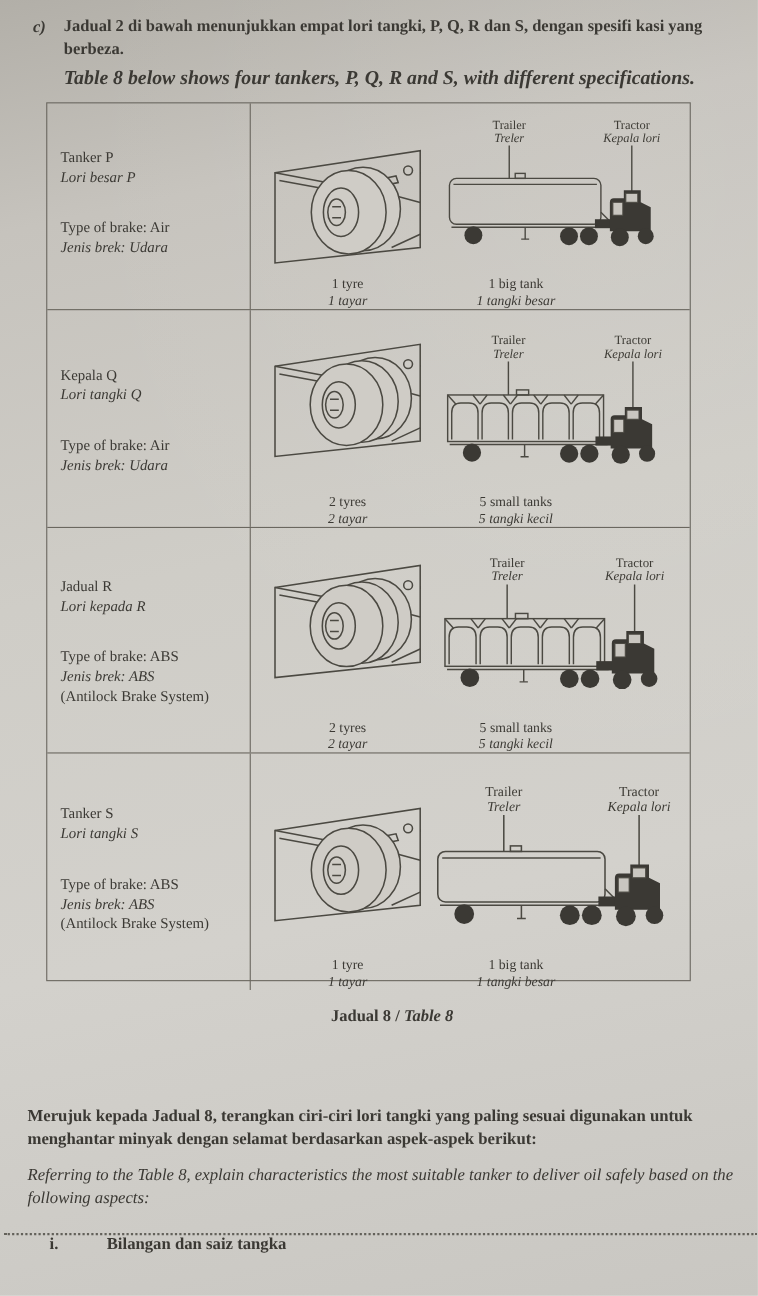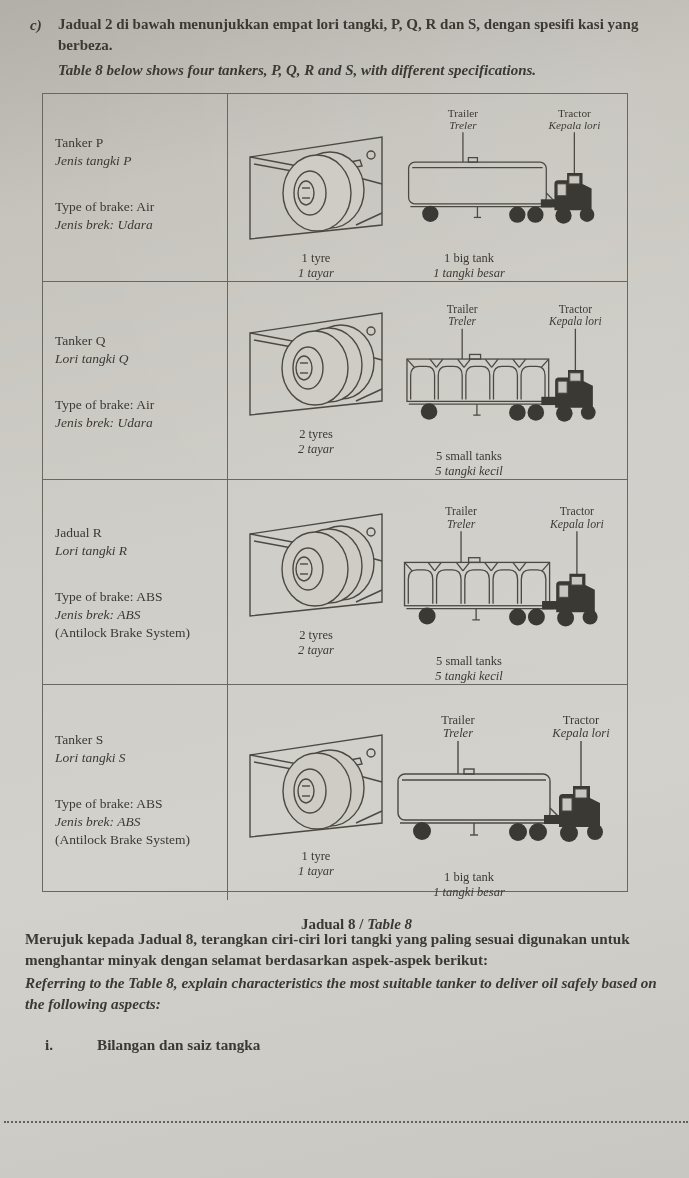--- a/index.html
+++ b/index.html
@@ -7,21 +7,21 @@
     width:689px;height:1178px;position:relative;overflow:hidden;
     font-family:"Liberation Serif",serif;color:#3b3934;
     background:
       radial-gradient(120% 80% at 80% 15%, rgba(255,255,255,0.08), transparent 60%),
       linear-gradient(168deg,#b2afa8 0%,#c6c3bd 16%,#cfcdc7 42%,#d3d1cc 68%,#c9c7c2 100%);
   }
   .intro{position:absolute;left:30px;top:14px;width:642px;}
   .c-label{position:absolute;left:0;top:3px;font-style:italic;font-weight:bold;font-size:15px;}
   .intro-text{margin-left:28px;}
   .intro-ms{font-weight:bold;font-size:15px;line-height:21px;width:616px;}
-  .intro-en{font-style:italic;font-weight:bold;font-size:15px;line-height:21px;margin-top:4px;}
+  .intro-en{font-style:italic;font-weight:bold;font-size:18px;line-height:21px;margin-top:4px;}
 
   .spec-table{
     position:absolute;left:42px;top:93px;width:586px;height:799px;
     border:1px solid #6a675f;display:flex;flex-direction:column;box-sizing:border-box;
   }
   .row{display:flex;border-bottom:1px solid #6a675f;box-sizing:border-box;}
   .row:nth-child(1){height:188px;}
   .row:nth-child(2){height:198px;}
   .row:nth-child(3){height:205px;}
   .row:nth-child(4){flex:1;border-bottom:none;}
@@ -29,43 +29,43 @@
     width:190px;box-sizing:border-box;border-right:1px solid #6a675f;
     padding:40px 6px 0 12px;font-size:13.5px;line-height:18px;
   }
   .row:nth-child(2) .cell-left{padding-top:50px;}
   .row:nth-child(3) .cell-left{padding-top:44px;}
   .row:nth-child(4) .cell-left{padding-top:46px;}
   .ms{font-style:italic;}
   .brake-block{margin-top:28px;}
   .cell-right{flex:1;display:flex;padding-left:14px;box-sizing:border-box;}
   .fig{display:flex;flex-direction:column;align-items:center;}
-  .fig.tyre{width:148px;}
+  .fig.tyre{width:148px;justify-content:space-between;}
   .fig.truck{width:233px;margin-left:4px;}
   .row:nth-child(1) .fig.tyre{margin-top:33px;} .row:nth-child(1) .fig.truck{margin-top:12px;}
   .row:nth-child(2) .fig.tyre{margin-top:21px;} .row:nth-child(2) .fig.truck{margin-top:20px;}
   .row:nth-child(3) .fig.tyre{margin-top:24px;} .row:nth-child(3) .fig.truck{margin-top:24px;}
   .row:nth-child(4) .fig.tyre{margin-top:40px;} .row:nth-child(4) .fig.truck{margin-top:27px;}
   .cap{font-size:12.5px;line-height:15px;text-align:center;margin-top:2px;}
   .fig.truck .cap{align-self:flex-start;width:150px;margin-top:20px;}
 
   .ln{fill:none;stroke:#4b4942;stroke-width:1.4;}
   .bgf{fill:#cfccc6;stroke:#4b4942;stroke-width:1.4;}
   .bgf2{fill:#c9c6c0;stroke:#4b4942;stroke-width:1;}
   .dk{fill:#3b3934;stroke:none;}
   .lbl{font-family:"Liberation Serif",serif;font-size:12.5px;fill:#3d3b35;text-anchor:middle;}
   .it{font-style:italic;}
 
   .table-caption{position:absolute;left:12px;top:916px;width:689px;text-align:center;font-size:15px;}
   .table-caption .bold{font-weight:bold;}
   .table-caption .itb{font-style:italic;font-weight:bold;}
 
-  .question{position:absolute;left:25px;top:928px;width:652px;font-size:15.2px;line-height:21px;}
+  .question{position:absolute;left:25px;top:1004px;width:652px;font-size:15.2px;line-height:21px;}
   .q-ms{font-weight:bold;}
-  .q-en{font-style:italic;font-weight:bold;margin-top:2px;}
+  .q-en{font-style:italic;font-weight:normal;margin-top:12px;}
   .q-item{position:relative;margin-top:9px;padding-left:72px;}
   .q-item-label{position:absolute;left:20px;top:0;font-weight:bold;}
   .q-item-ms{font-weight:bold;margin-top:20px;}
   .q-item-en{font-style:italic;font-weight:bold;}
 
   .answer-line{position:absolute;left:4px;top:1121px;width:684px;border-top:2px dotted #63615a;}
 </style>
 </head>
 <body>
 
@@ -177,21 +177,21 @@
     <div class="intro-ms">Jadual 2 di bawah menunjukkan empat lori tangki, P, Q, R dan S, dengan spesifi kasi yang berbeza.</div>
     <div class="intro-en">Table 8 below shows four tankers, P, Q, R and S, with different specifications.</div>
   </div>
 </div>
 
 <div class="spec-table">
 
   <div class="row">
     <div class="cell-left">
       <div>Tanker P</div>
-      <div class="ms">Jenis tangki P</div>
+      <div class="ms">Lori besar P</div>
       <div class="brake-block">
         <div>Type of brake: Air</div>
         <div class="ms">Jenis brek: Udara</div>
         <div></div>
       </div>
     </div>
     <div class="cell-right">
       <figure class="fig tyre" style="margin:33px 0 0 0;">
         <svg width="145" height="122" viewBox="0 0 145 122">
             <use href="#tyre-single"></use>
@@ -208,21 +208,21 @@
         <figcaption class="cap">
           <div>1 big tank</div>
           <div class="ms">1 tangki besar</div>
         </figcaption>
       </figure>
     </div>
   </div>
 
   <div class="row">
     <div class="cell-left">
-      <div>Tanker Q</div>
+      <div>Kepala Q</div>
       <div class="ms">Lori tangki Q</div>
       <div class="brake-block">
         <div>Type of brake: Air</div>
         <div class="ms">Jenis brek: Udara</div>
         <div></div>
       </div>
     </div>
     <div class="cell-right">
       <figure class="fig tyre" style="margin:21px 0 0 0;">
         <svg width="145" height="122" viewBox="0 0 145 122">
@@ -241,21 +241,21 @@
           <div>5 small tanks</div>
           <div class="ms">5 tangki kecil</div>
         </figcaption>
       </figure>
     </div>
   </div>
 
   <div class="row">
     <div class="cell-left">
       <div>Jadual R</div>
-      <div class="ms">Lori tangki R</div>
+      <div class="ms">Lori kepada R</div>
       <div class="brake-block">
         <div>Type of brake: ABS</div>
         <div class="ms">Jenis brek: ABS</div>
         <div>(Antilock Brake System)</div>
       </div>
     </div>
     <div class="cell-right">
       <figure class="fig tyre" style="margin:24px 0 0 0;">
         <svg width="145" height="122" viewBox="0 0 145 122">
             <use href="#tyre-double"></use>

